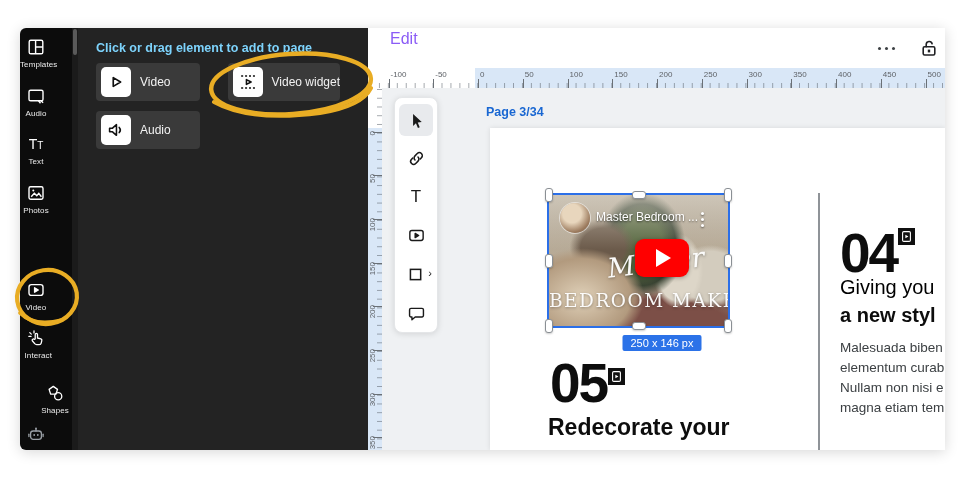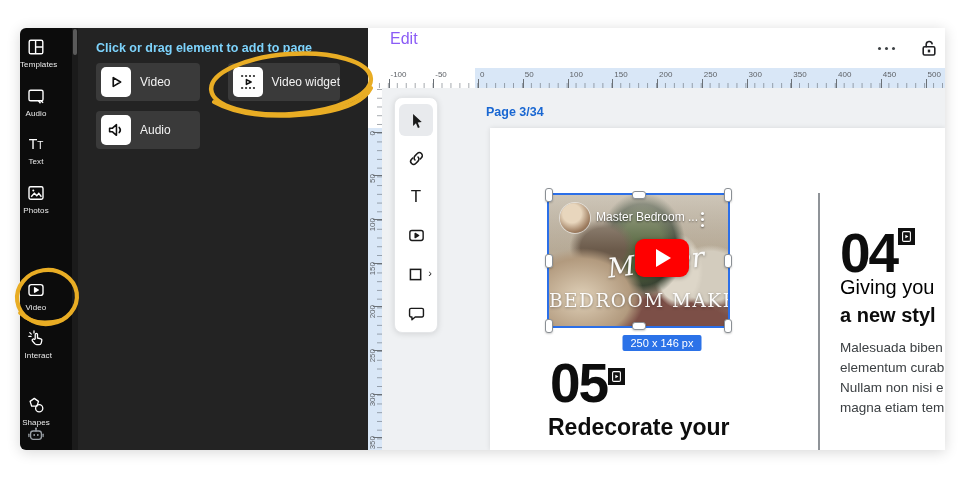--- a/index.html
+++ b/index.html
@@ -188,21 +188,21 @@
           <div class="side-icon">
             <svg viewBox="0 0 20 20">
               <g fill="none" stroke="#fff" stroke-width="1.3" stroke-linecap="round" stroke-linejoin="round">
                 <path d="M3.8 4.6l1.5 1.5 M8 2.8v2.1 M2.9 8.4h2.1"></path>
                 <path d="M9.2 11V6.6a1.15 1.15 0 0 1 2.3 0V10l3.3.9c.8.2 1.2.9 1 1.7l-.6 2.5a2 2 0 0 1-2 1.5h-2.5a2.6 2.6 0 0 1-2-.9l-2.2-2.7c-.5-.6-.4-1.4.2-1.8.5-.4 1.2-.3 1.6.2z"></path>
               </g>
             </svg>
           </div>
           <div class="side-label">Interact</div>
         </div>
-        <div class="side-item" style="top: 366px;">
+        <div class="side-item" style="top: 354px; padding-left: 19px;">
           <div class="side-icon">
             <svg viewBox="0 0 20 20">
               <g fill="none" stroke="#fff" stroke-width="1.3" stroke-linejoin="round">
                 <path d="M8.3 3.4l4.2 3-1.6 4.8h-5.2L4.1 6.4Z"></path>
                 <circle cx="13.2" cy="13.2" r="3.6"></circle>
               </g>
             </svg>
           </div>
           <div class="side-label">Shapes</div>
         </div>

